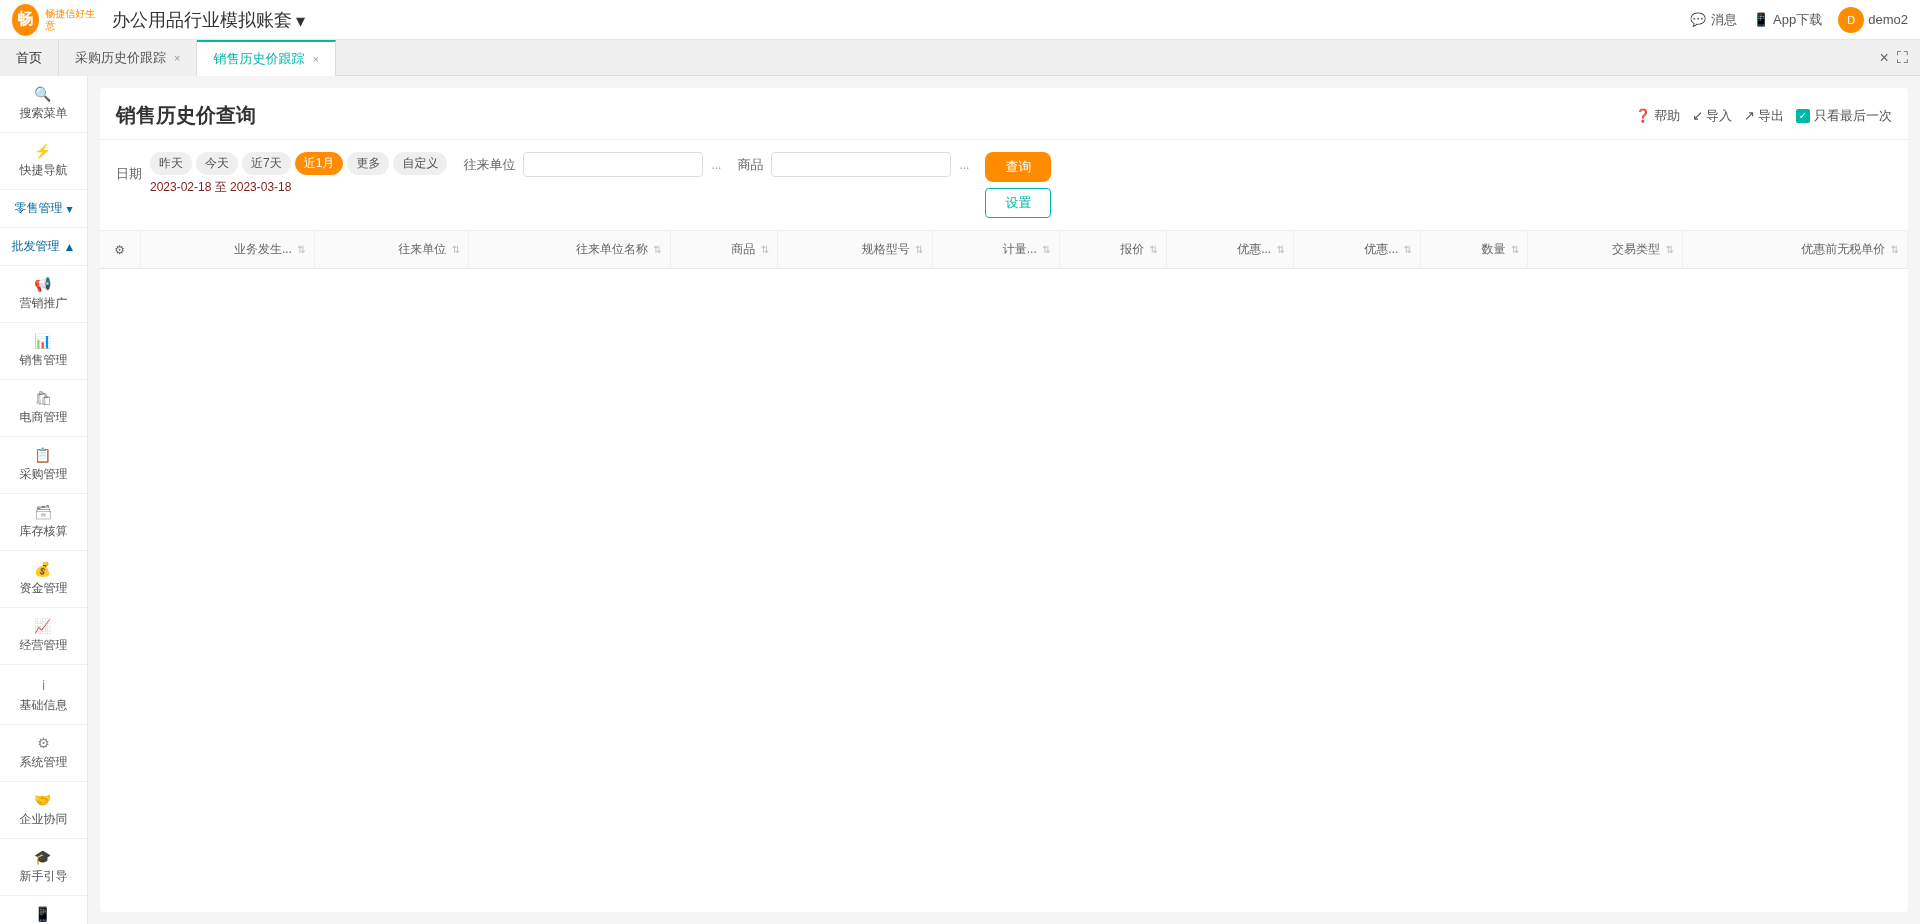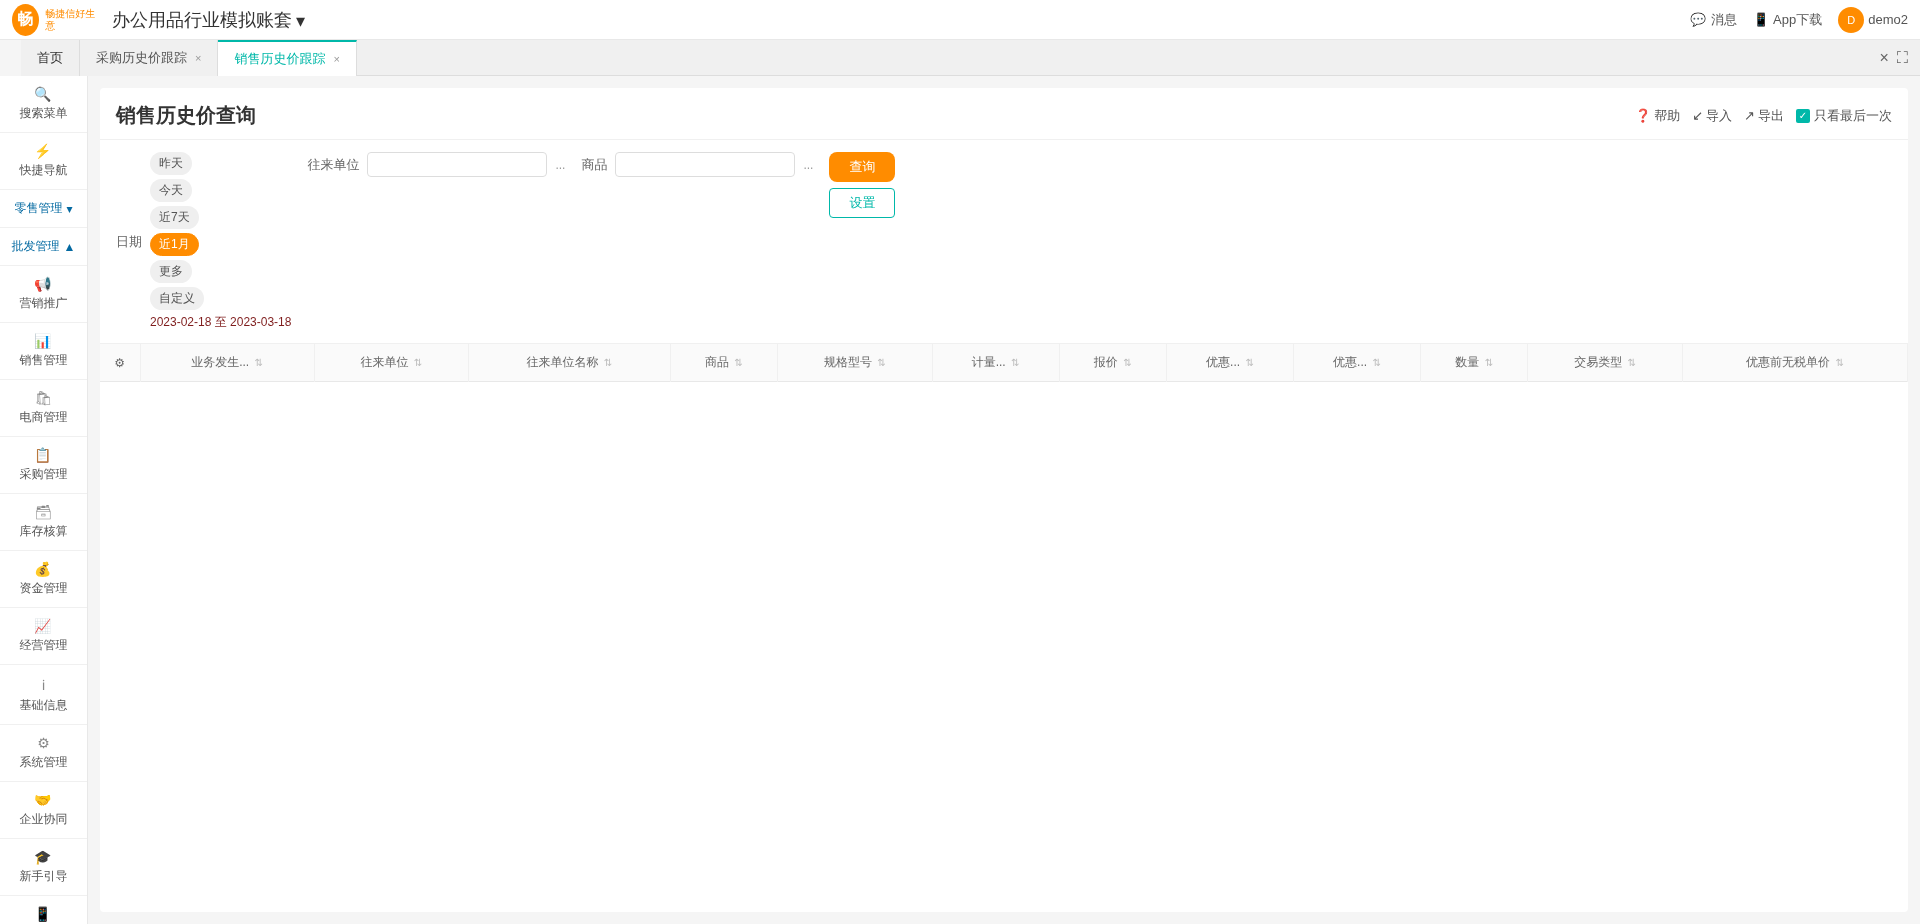--- a/index.html
+++ b/index.html
@@ -34,21 +34,20 @@
 
     
     .tab-bar {
       height: 36px;
       background: #f0f0f0;
       display: flex;
       align-items: center;
       border-bottom: 1px solid #ddd;
       flex-shrink: 0;
       padding: 0 0;
-      margin-left: 21px;
     }
     .tab {
       height: 36px;
       display: flex;
       align-items: center;
       padding: 0 16px;
       font-size: 13px;
       cursor: pointer;
       border-right: 1px solid #ddd;
       gap: 6px;
@@ -141,21 +140,21 @@
     .filter-area {
       padding: 12px 16px;
       display: flex;
       align-items: flex-start;
       gap: 16px;
       border-bottom: 1px solid #f0f0f0;
       flex-wrap: wrap;
     }
     .filter-group { display: flex; align-items: center; gap: 8px; }
     .filter-label { color: #666; font-size: 13px; }
-    .date-options { display: flex; align-items: flex-start; gap: 4px; flex-direction: column; }
+    .date-options { display: flex; align-items: flex-start; gap: 4px; }
     .date-btn {
       padding: 2px 8px; border-radius: 12px; font-size: 12px; cursor: pointer;
       border: 1px solid transparent; color: #555;
     }
     .date-btn.active { background: #ff8c00; color: white; border-color: #ff8c00; }
     .date-range { font-size: 12px; color: #7f1d1d; margin-top: 2px; }
     .filter-input {
       border: 1px solid #ddd; border-radius: 4px; padding: 4px 8px;
       font-size: 13px; width: 180px; color: #333;
     }
@@ -169,21 +168,21 @@
       padding: 5px 14px; font-size: 13px; cursor: pointer;
     }
     .filter-col { display: flex; align-items: center; gap: 8px; }
     .filter-actions { display: flex; flex-direction: column; gap: 6px; }
 
     
     .table-area { flex: 1; overflow: auto; }
     table { width: 100%; border-collapse: collapse; font-size: 12px; }
     thead tr { background: #fafafa; border-bottom: 1px solid #e8e8e8; }
     th {
-      padding: 10px 8px; text-align: center; color: #666; font-weight: normal;
+      padding: 10px 8px; text-align: right; color: #666; font-weight: normal;
       border-right: 1px solid #f0f0f0; white-space: nowrap;
       position: relative; cursor: pointer;
     }
     th .sort-icon { color: #bbb; font-size: 10px; margin-left: 2px; }
     .th-settings { width: 40px; text-align: center; }
 
     
     .empty-state {
       flex: 1;
       display: flex;

